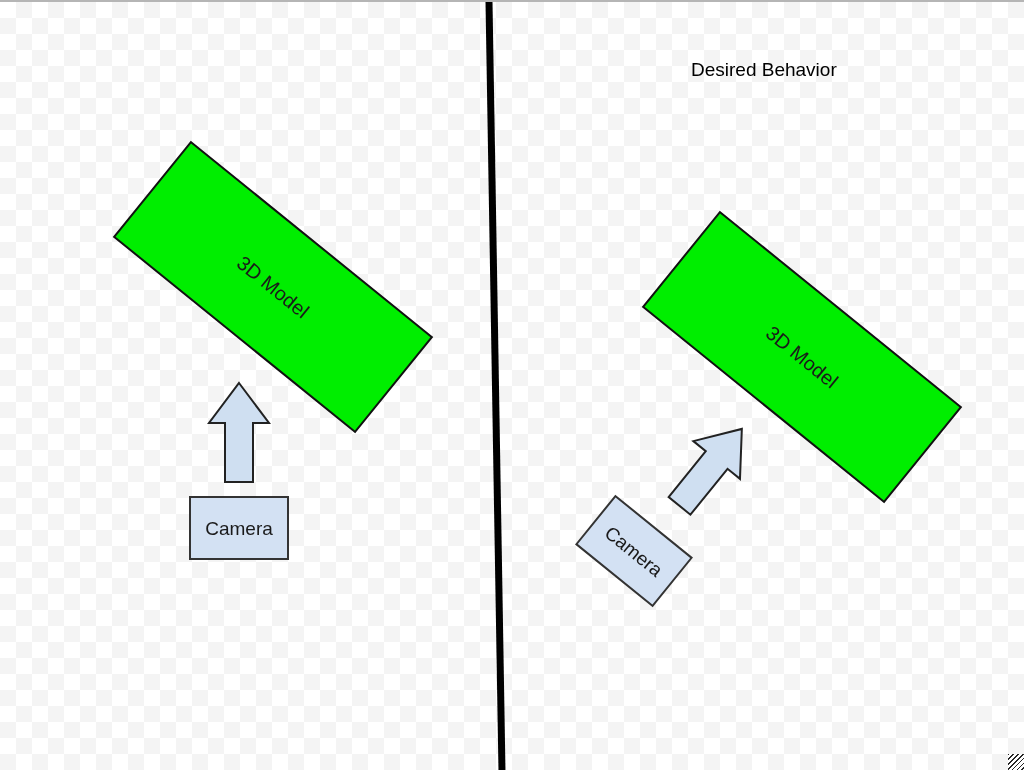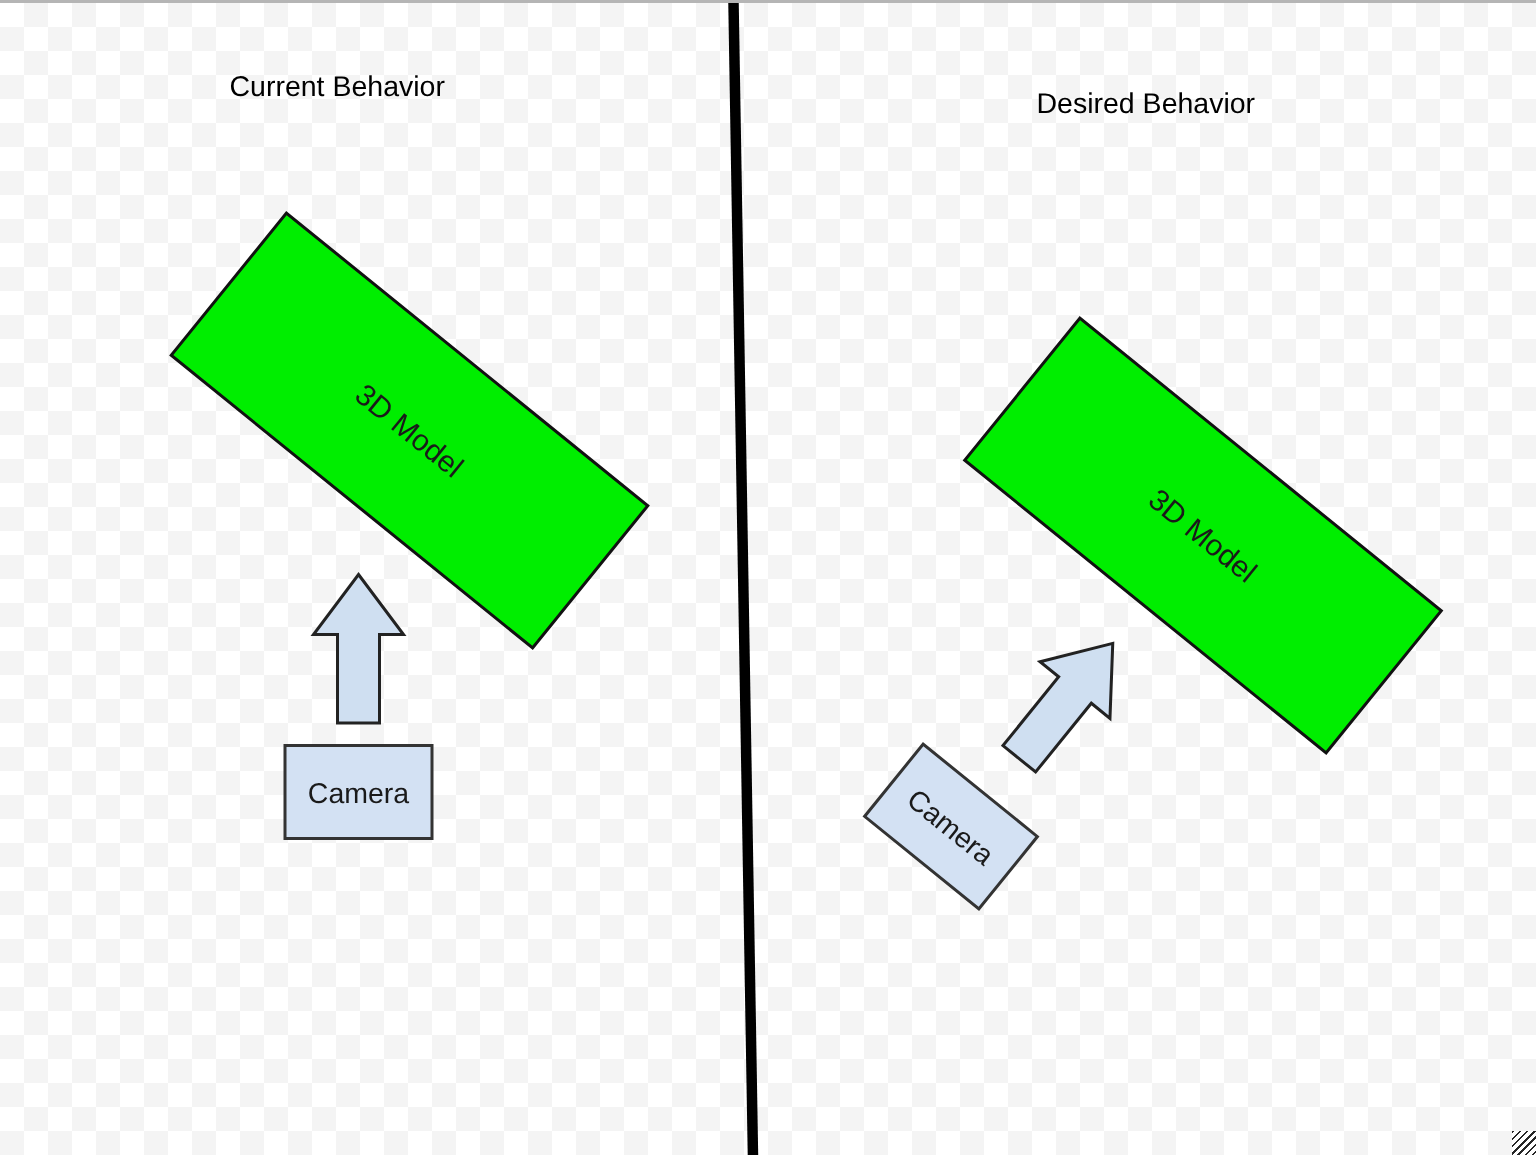--- a/index.html
+++ b/index.html
@@ -62,21 +62,20 @@
       transparent 1.2px, transparent 3.4px
     );
     opacity: 0.85;
   }
 </style>
 </head>
 <body>
 
 <div id="canvas">
 
-  <div class="title-label" id="title-current">Current Behavior</div>
 
   <div class="title-label" id="title-desired">Desired Behavior</div>
 
   <svg id="svg-layer" viewBox="0 0 1024 770" xmlns="http://www.w3.org/2000/svg">
 
     <g>
 
       <g>
         <rect x="118" y="224" width="310" height="122" fill="#00ee00" stroke="#111111" stroke-width="2" transform="rotate(39 273 285)"></rect>
         <text x="273" y="292" text-anchor="middle" class="shape-text model-text" transform="rotate(39 273 285)">3D Model</text>

